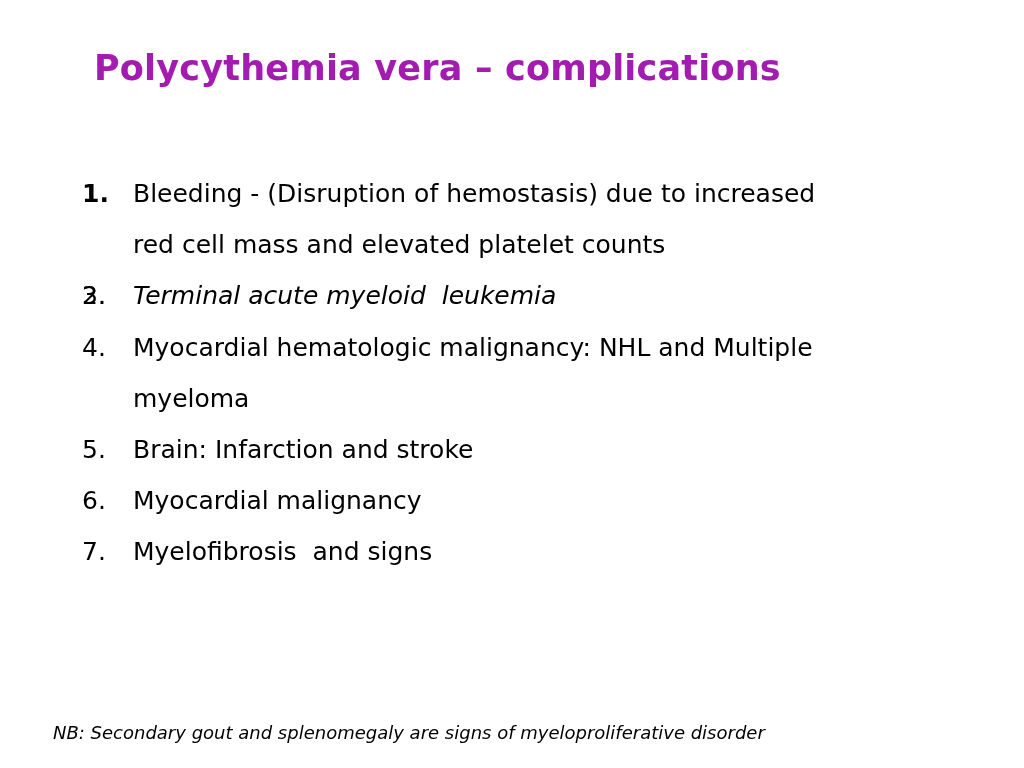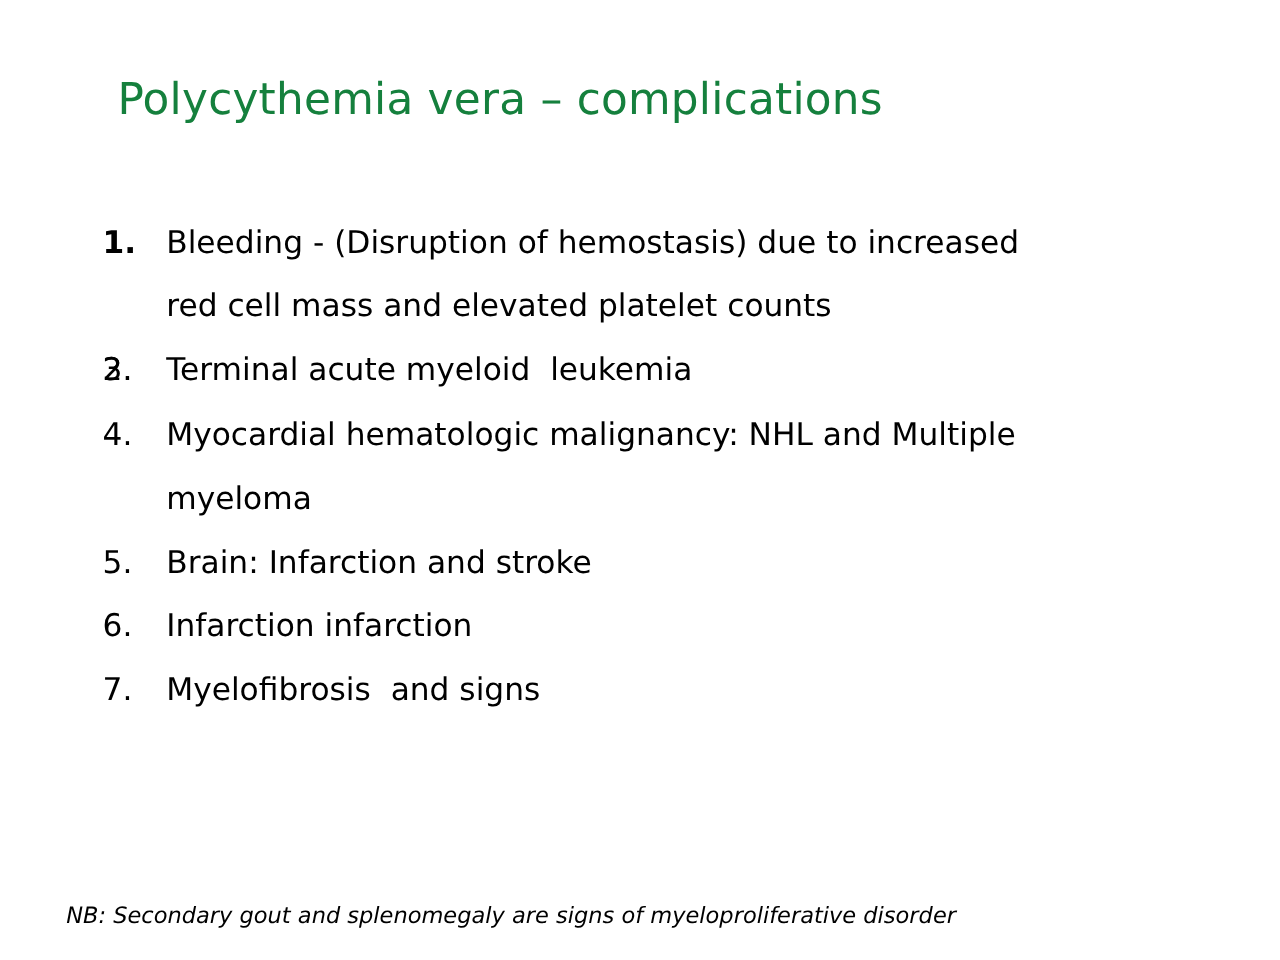--- a/index.html
+++ b/index.html
@@ -1,18 +1,18 @@
 <!DOCTYPE html>
 <html><head>
 <meta charset="utf-8">
 <style>
   html, body { margin:0; padding:0; }
   body { width:1024px; height:768px; background:#ffffff; position:relative; overflow:hidden;
          font-family:"DejaVu Sans", sans-serif; color:#000; }
-  .title { position:absolute; left:94px; top:60px; font-size:35px; font-weight:normal; color:#15803d;
+  .title { position:absolute; left:94px; top:48px; font-size:35px; font-weight:bold; color:#a21caf;
            white-space:nowrap; letter-spacing:0.2px; }
   .list { position:absolute; left:82px; top:168px; width:880px; margin:0; padding:0; list-style:none; }
   .item { position:relative; padding-left:51px; font-size:25px; line-height:51.2px; }
   .num { position:absolute; left:0; top:0; }
   .item.first .num { font-weight:bold; }
   b { font-weight:normal; }
   .note { position:absolute; left:53px; top:722px; font-size:18px; white-space:nowrap;font-style:italic; }
 </style>
 </head>
 <body>
@@ -20,29 +20,29 @@
 <div class="title">Polycythemia vera – complications</div>
 
 <ol class="list">
   <li class="item first" style="width:720px;">
     <span class="num">1.</span><b>Bleeding</b><span> - (Disruption of hemostasis) due to increased red cell mass and elevated platelet counts</span>
   </li>
   <li class="item">
     <span class="num">2.</span>
   </li>
   <li class="item">
-    <span class="num">3.</span><span style="white-space:pre;">Terminal acute myeloid  leukemia</span>
+    <span class="num">3.</span><span style="white-space:pre;font-style:italic;">Terminal acute myeloid  leukemia</span>
   </li>
   <li class="item" style="width:720px;">
     <span class="num">4.</span><span>Myocardial </span><b>hematologic malignancy</b><span>: NHL and Multiple myeloma</span>
   </li>
   <li class="item">
     <span class="num">5.</span><span>Brain: Infarction and stroke</span>
   </li>
   <li class="item">
-    <span class="num">6.</span><span>Infarction infarction</span>
+    <span class="num">6.</span><span>Myocardial malignancy</span>
   </li>
   <li class="item">
     <span class="num">7.</span><span style="white-space:pre;">Myelofibrosis  and signs</span>
   </li>
 </ol>
 
 <div class="note">NB: Secondary gout and splenomegaly are signs of myeloproliferative disorder</div>
 
 </body></html>

